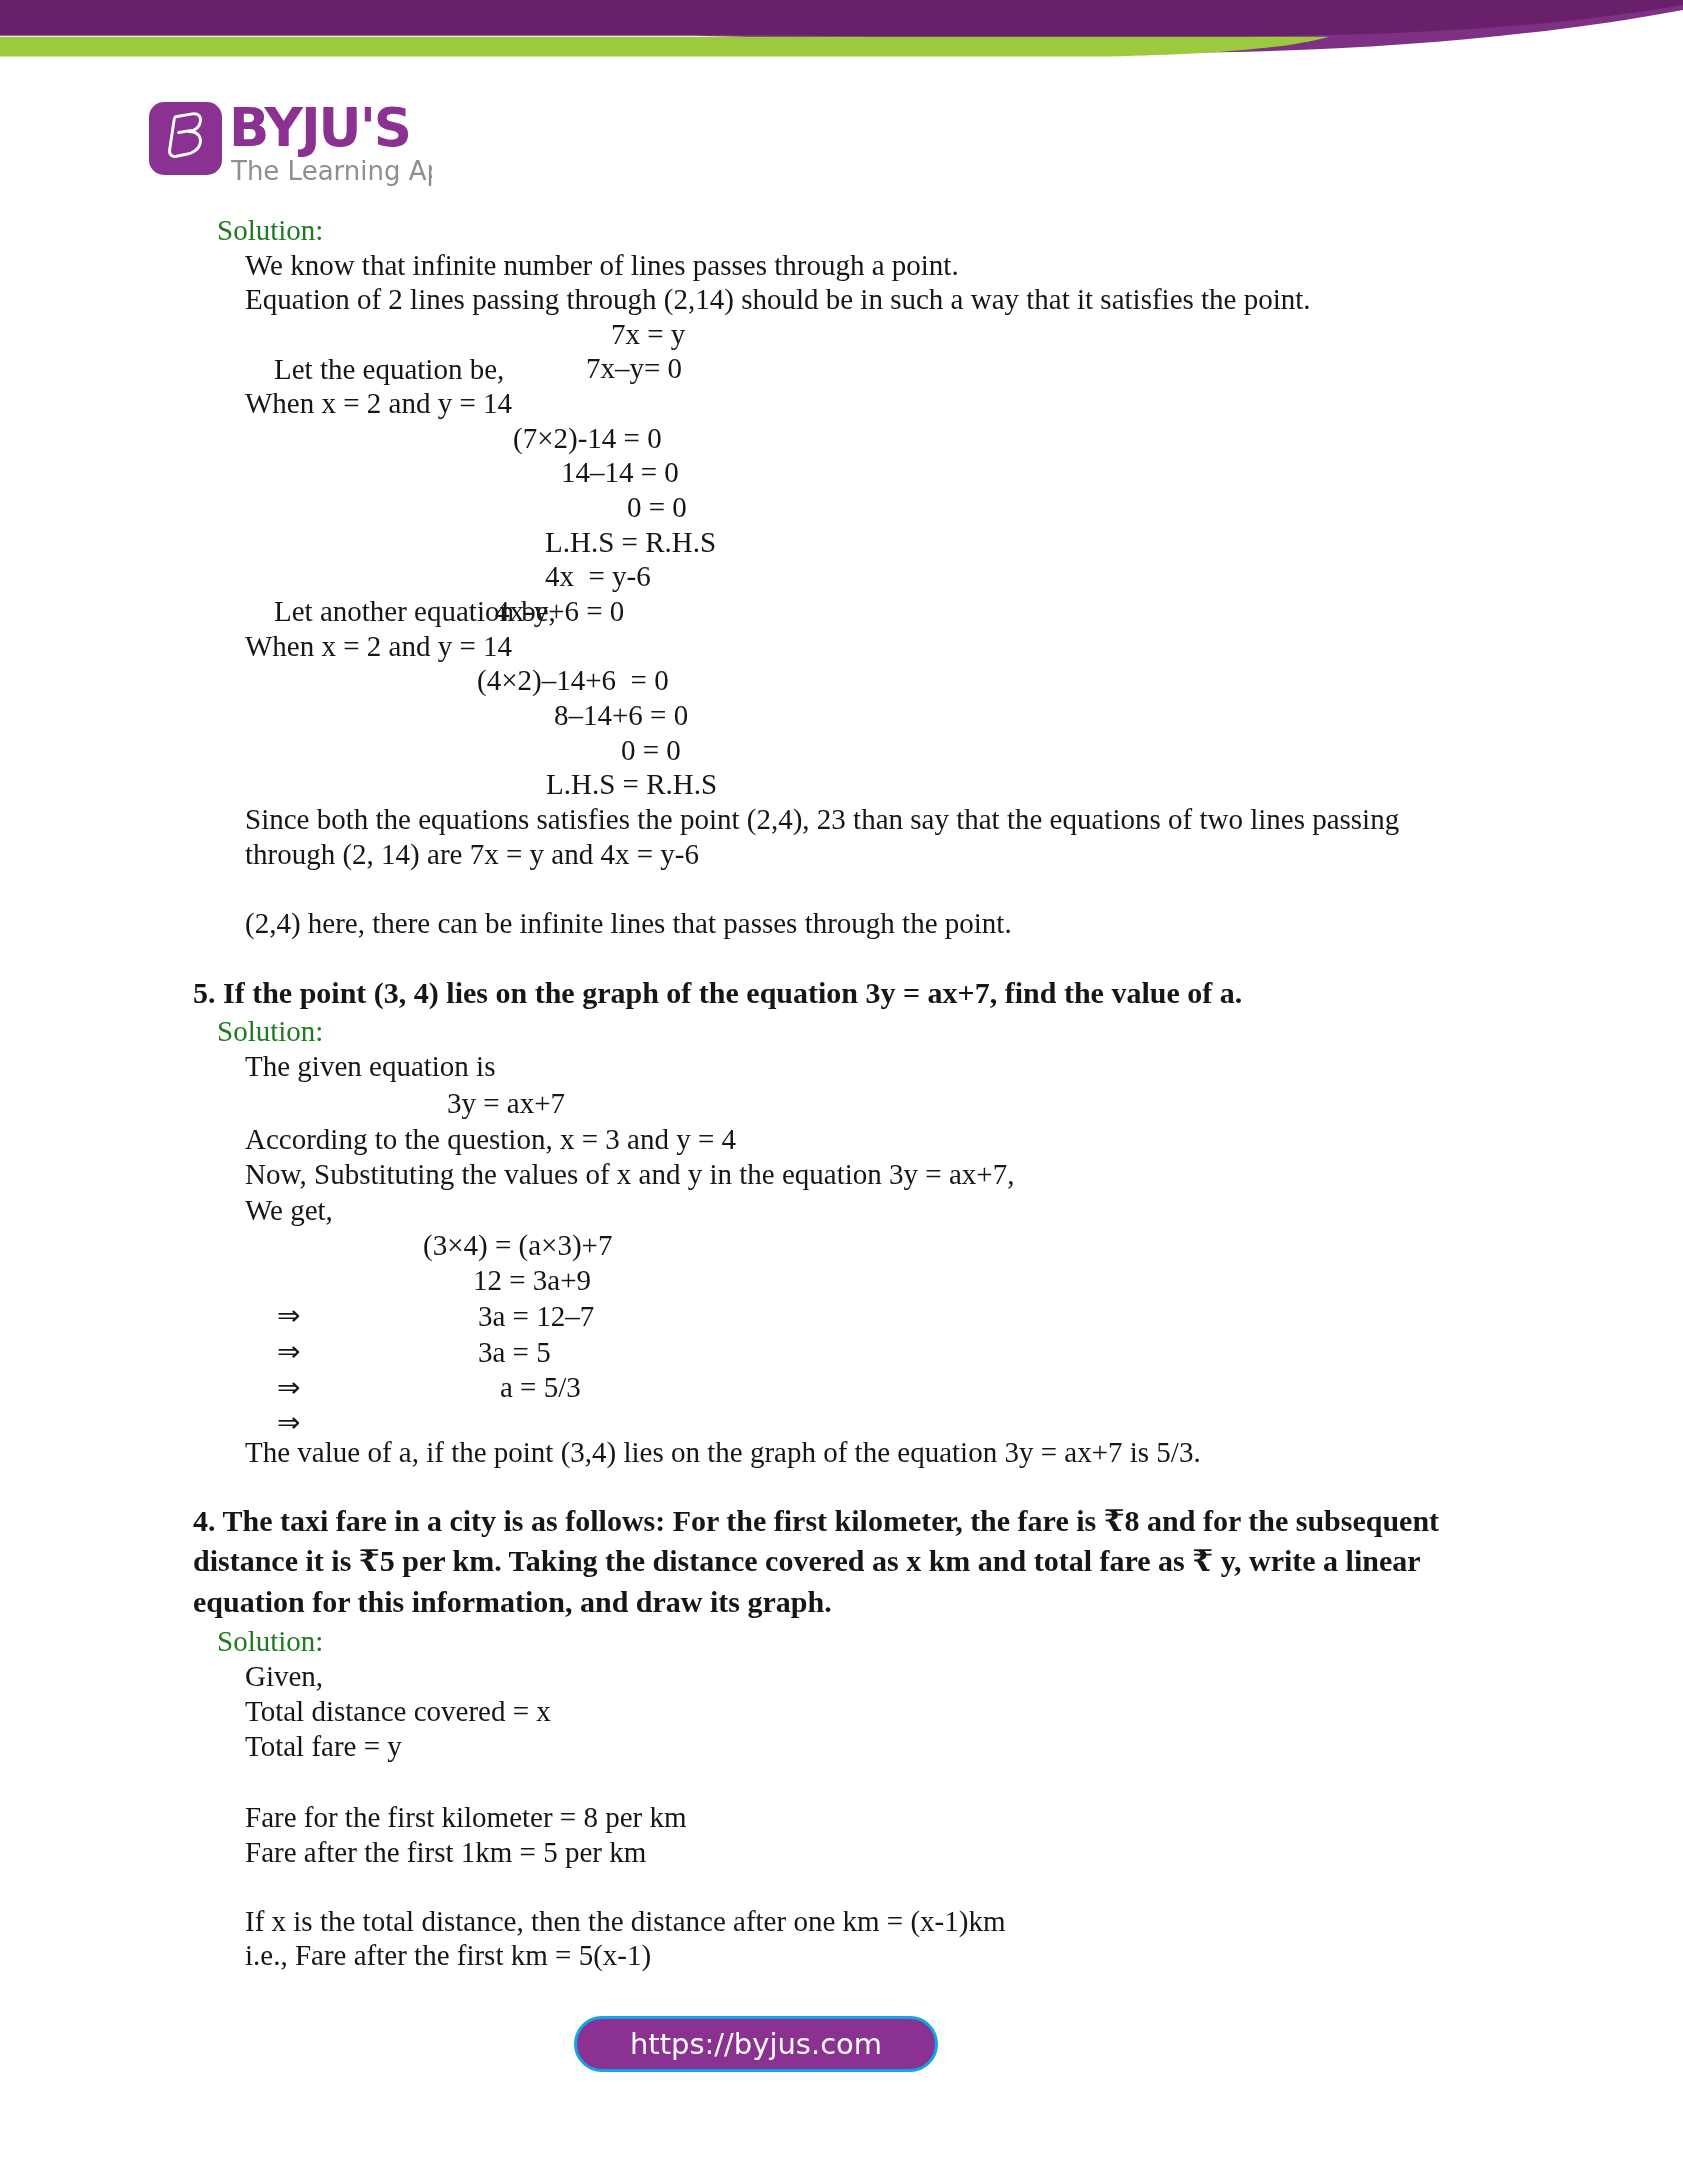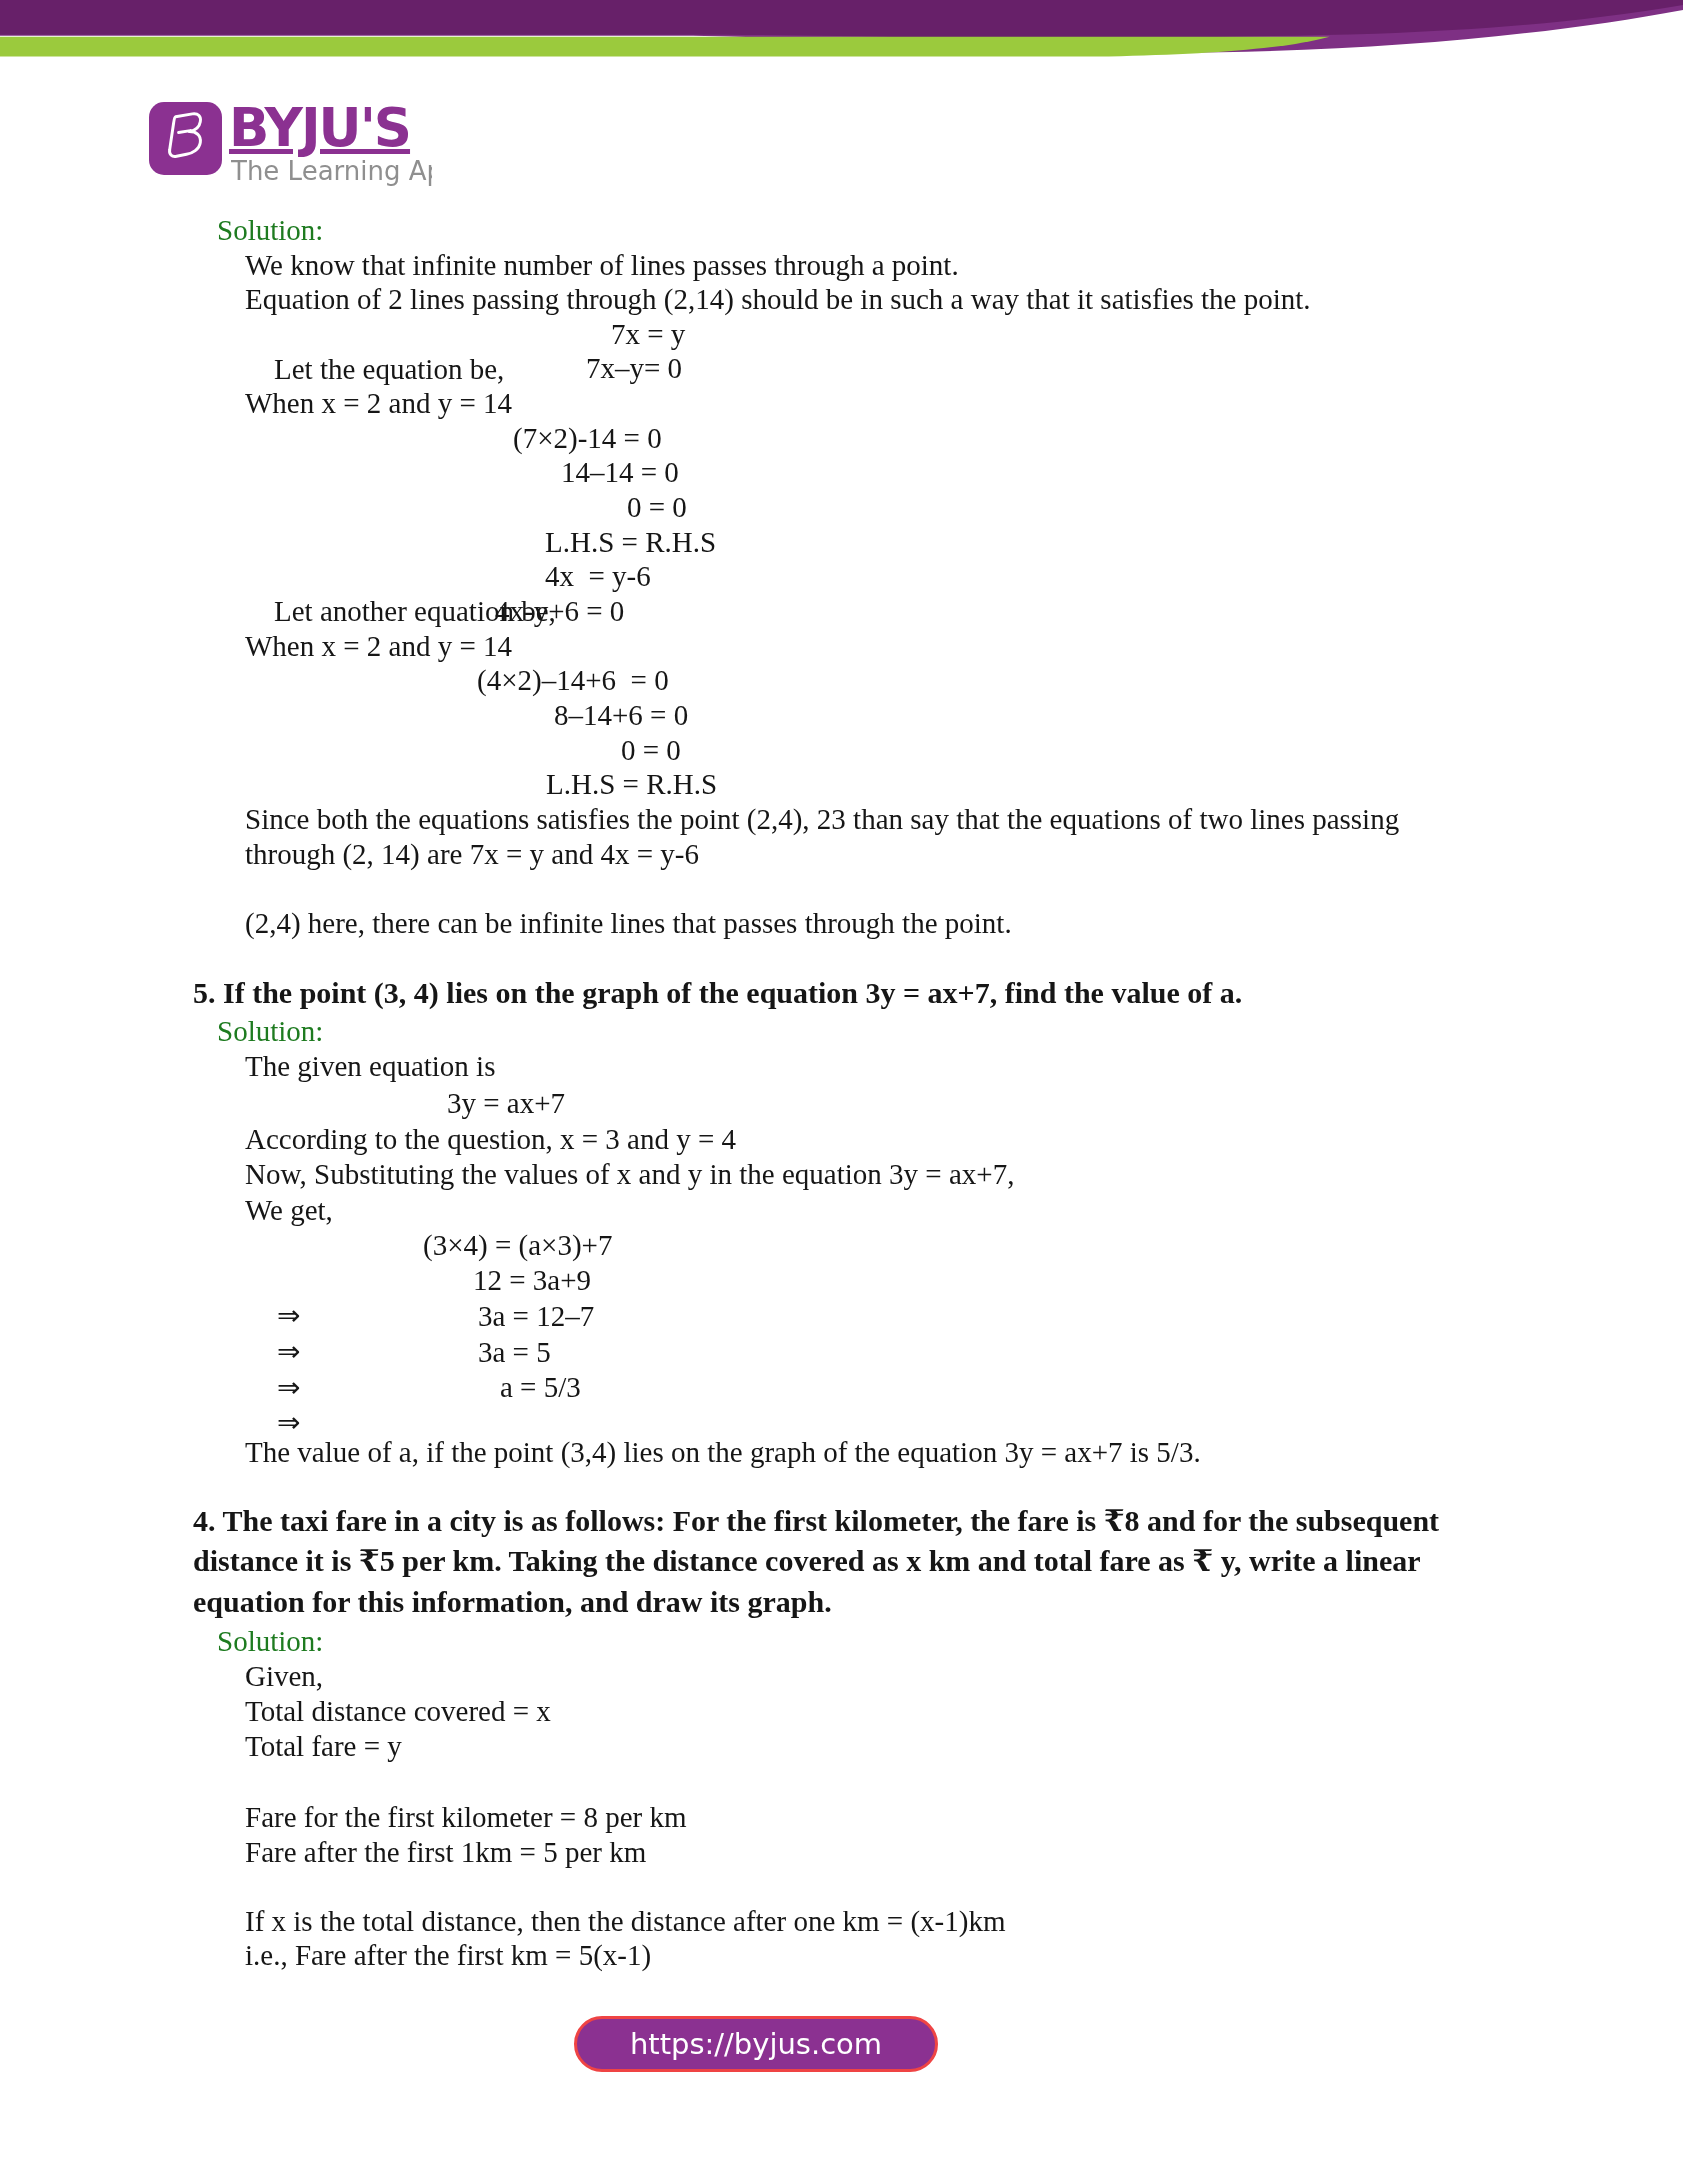--- a/index.html
+++ b/index.html
@@ -1,32 +1,32 @@
 <!DOCTYPE html>
 <html><head>
 <meta charset="utf-8">
 <style>
   html,body{margin:0;padding:0;background:#ffffff;}
   .page{position:relative;width:1683px;height:2178px;background:#ffffff;overflow:hidden;
         font-family:"Liberation Serif","DejaVu Serif",serif;color:#161616;}
   .hdr-svg{position:absolute;left:0;top:0;}
   .badge{position:absolute;left:149px;top:102px;width:73px;height:73px;background:#8b3191;border-radius:15px;}
   .brand{position:absolute;left:229px;top:97px;font-family:"DejaVu Sans",sans-serif;font-weight:bold;
-         font-size:53px;letter-spacing:-2px;color:#8b3191;white-space:nowrap;width:204px;overflow:hidden;text-decoration:underline;}
+         font-size:53px;letter-spacing:-2px;color:#8b3191;white-space:nowrap;width:204px;overflow:hidden;}
   .tagline{position:absolute;left:231px;top:156px;font-family:"DejaVu Sans",sans-serif;font-size:26px;
            color:#8f8f8f;white-space:nowrap;width:201px;overflow:hidden;}
   .page-title{position:absolute;left:440px;top:112px;font-size:31px;font-weight:bold;white-space:nowrap;
               font-family:"Liberation Serif","DejaVu Serif",serif;}
   .ln{position:absolute;font-size:29px;line-height:35px;white-space:pre;}
   .bold{font-weight:bold;font-size:30px;}
   .green{color:#1e7b20;margin-left:24px;}
   .arrow{font-family:"DejaVu Sans",sans-serif;font-size:28px;}
   .abs{position:absolute;top:0;}
   .pill{position:absolute;left:574px;top:2016px;width:364px;height:56px;background:#8b3191;
-        border:3px solid #ef4444;border-radius:29px;box-sizing:border-box;display:flex;align-items:center;
+        border:3px solid #0ea5e9;border-radius:29px;box-sizing:border-box;display:flex;align-items:center;
         justify-content:center;color:#ffffff;font-family:"DejaVu Sans",sans-serif;font-size:29px;cursor:pointer;}
 </style>
 </head>
 <body>
 
 <div class="page">
 
   <svg class="hdr-svg" width="1683" height="99" viewBox="0 0 1700 100">
     <path d="M0,0 H1700 V10 C1560,36 1380,53 1180,53 C1000,53 850,38 700,36 L0,36 Z" fill="#7e3084"></path>
     <path d="M0,0 H1700 V5 C1600,22 1500,30 1390,34 C1240,38 1080,40 940,38 C840,36 760,35 700,35 L0,35 Z" fill="#672069"></path>

